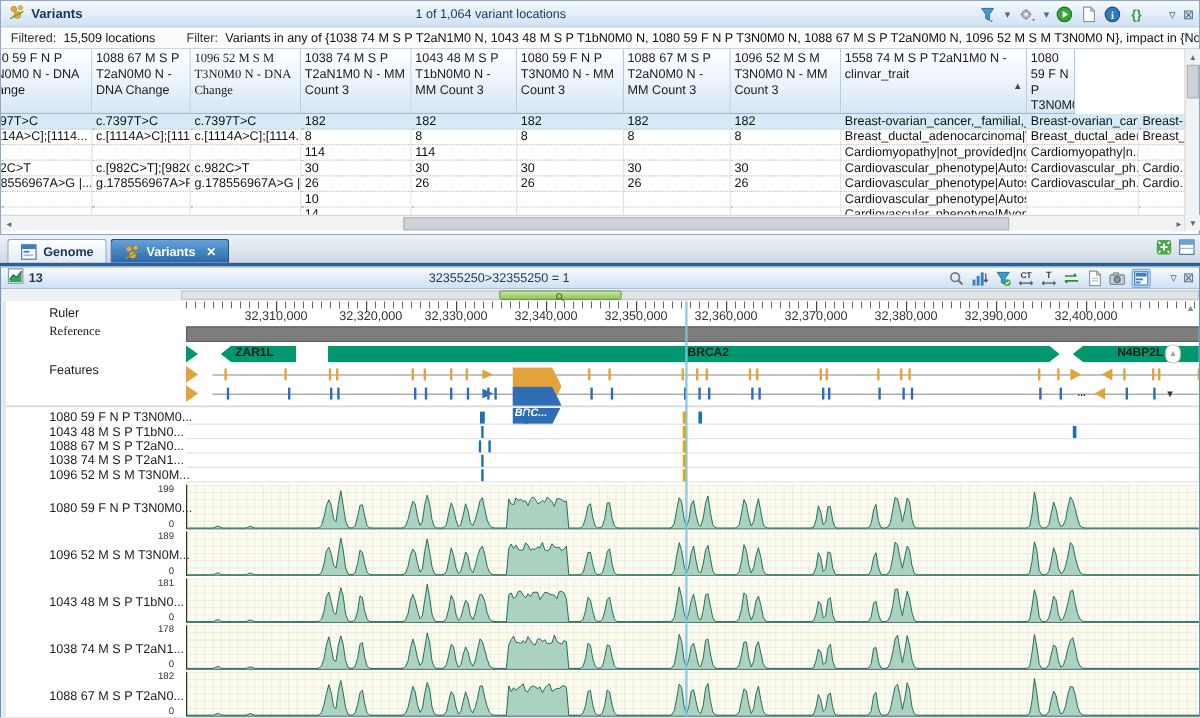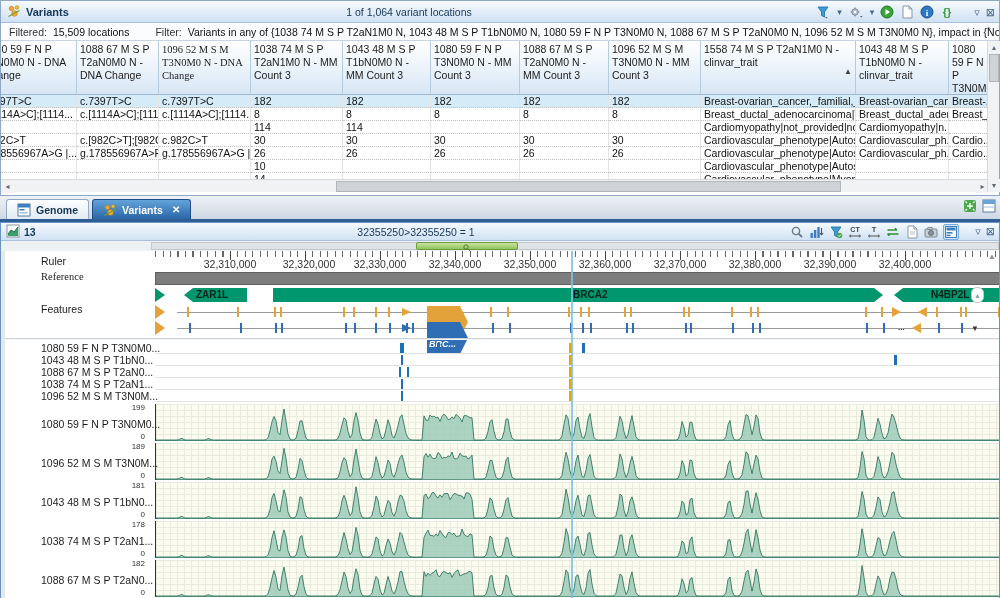--- a/index.html
+++ b/index.html
@@ -164,21 +164,20 @@
           <span class="inner clip">1080 59 F N P T3N0M0 N - DNA Change</span>
         </div>
         <div class="th" style="width: 82px;"><span class="inner">1088 67 M S P T2aN0M0 N - DNA Change</span></div>
         <div class="th" style="width: 92px; font-family: Liberation Serif, serif;"><span class="inner">1096 52 M S M T3N0M0 N - DNA Change</span></div>
         <div class="th" style="width: 92px;"><span class="inner">1038 74 M S P T2aN1M0 N - MM Count 3</span></div>
         <div class="th" style="width: 88px;"><span class="inner">1043 48 M S P T1bN0M0 N - MM Count 3</span></div>
         <div class="th" style="width: 89px;"><span class="inner">1080 59 F N P T3N0M0 N - MM Count 3</span></div>
         <div class="th" style="width: 89px;"><span class="inner">1088 67 M S P T2aN0M0 N - MM Count 3</span></div>
         <div class="th" style="width: 92px;"><span class="inner">1096 52 M S M T3N0M0 N - MM Count 3</span></div>
         <div class="th" style="width: 155px;"><span class="inner">1558 74 M S P T2aN1M0 N - clinvar_trait</span><span class="sort">▲</span></div>
-        <div class="th" style="width: 93px;"><span class="inner">1043 48 M S P T1bN0M0 N - clinvar_trait</span></div>
         <div class="th" style="width: 40px;"><span class="inner">1080 59 F N P T3N0M0 N - clinvar_trait</span></div>
       </div>
     <div class="tbody" id="tbody">
         <div class="tr sel">
           <div class="td" style="width: 76px;"><span class="shift">c.7397T&gt;C</span></div>
           <div class="td" style="width: 82px;">c.7397T&gt;C</div>
           <div class="td" style="width: 92px;">c.7397T&gt;C</div>
           <div class="td" style="width: 92px;">182</div>
           <div class="td" style="width: 88px;">182</div>
           <div class="td" style="width: 89px;">182</div>

